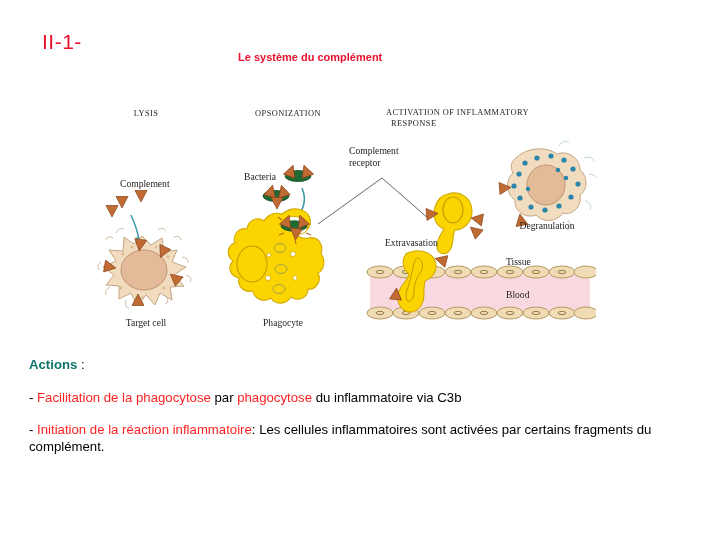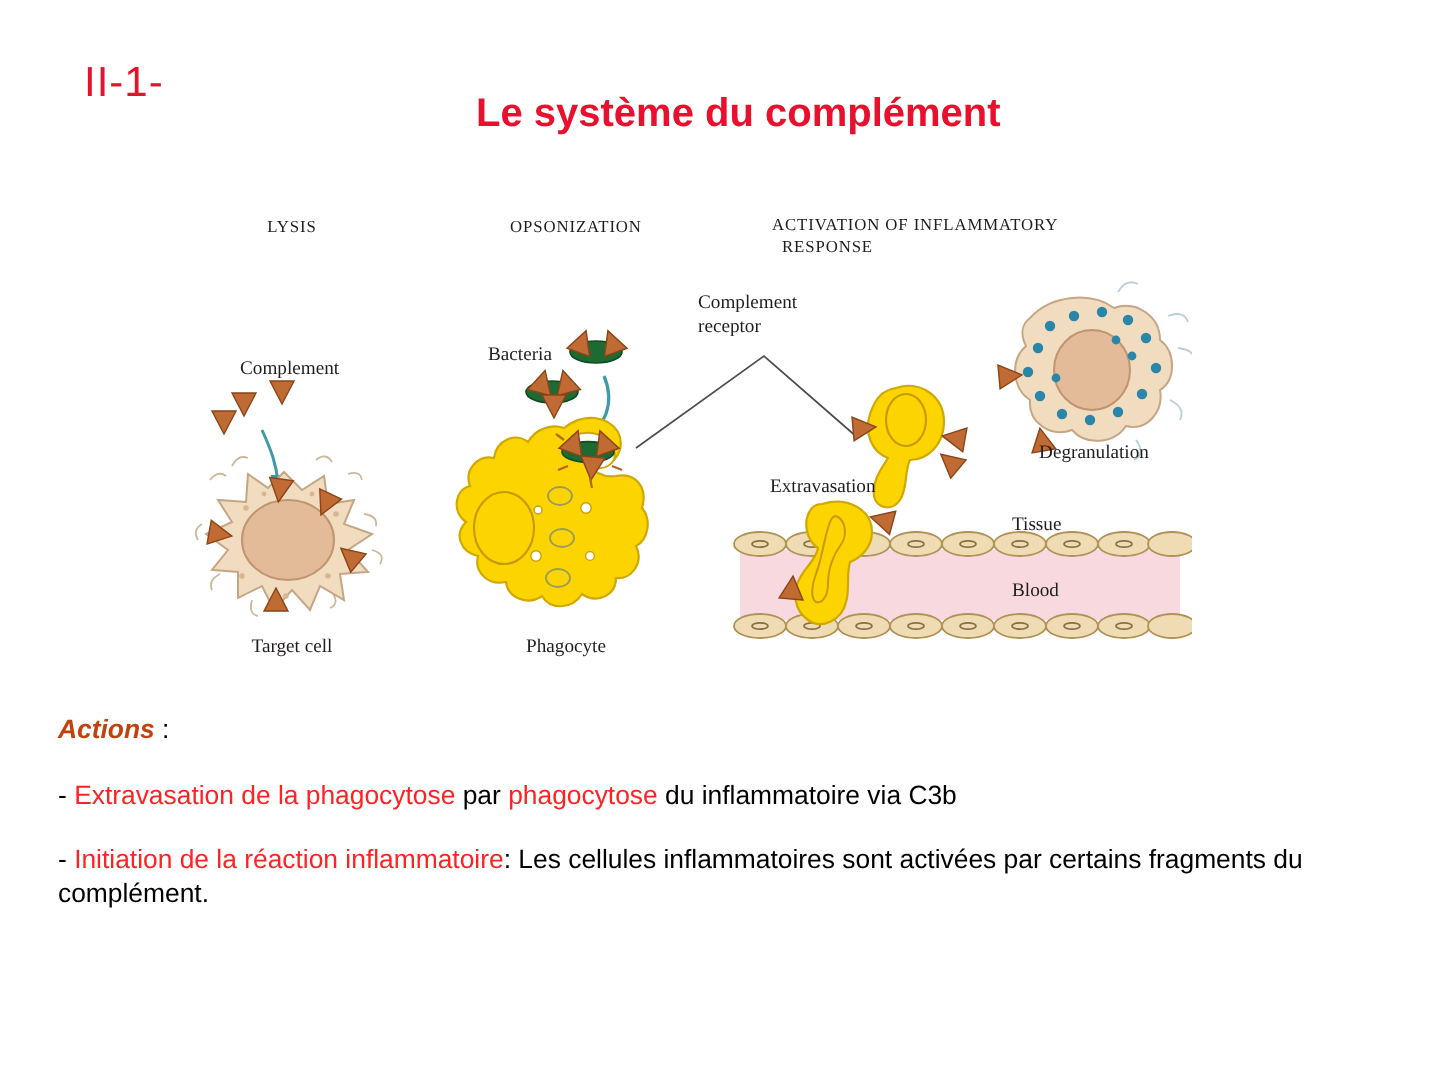--- a/index.html
+++ b/index.html
@@ -24,21 +24,21 @@
     font-size: 21px;
     line-height: 22px;
     color: #e8112d;
     letter-spacing: 0.5px;
     white-space: nowrap;
   }
   #slide-title {
     position: absolute;
     left: 238px;
     top: 48px;
-    font-size: 20px;
+    font-size: 11px;
     line-height: 18px;
     font-weight: bold;
     color: #e8112d;
     white-space: nowrap;
   }
 
   
   #figure {
     position: absolute;
     left: 96px;
@@ -70,21 +70,21 @@
     width: 672px;
   }
   .txt-line {
     font-size: 13.2px;
     line-height: 16px;
     color: #000000;
     margin-bottom: 15px;
   }
   .txt-line:last-child { margin-bottom: 0; }
   .hl { color: #ff2222; }
-  .hl-b { color: #c2410c; font-weight: bold; font-style: italic; }
+  .hl-b { color: #0f766e; font-weight: bold; }
   #line-actions { margin-bottom: 17px; }
   #line-inflam { line-height: 17px; }
 </style>
 </head>
 <body>
 
 <div id="slide-number">II-1-</div>
 
 <div id="slide-title">Le système du complément</div>
 
@@ -417,20 +417,20 @@
 </div>
 
 <div id="actions-block">
 
   <div class="txt-line" id="line-actions">
     <span class="hl-b">Actions</span><span> :</span>
   </div>
 
 
   <div class="txt-line">
-    <span>- </span><span class="hl">Extravasation de la phagocytose</span><span> par </span><span class="hl">phagocytose</span><span> du inflammatoire via C3b</span>
+    <span>- </span><span class="hl">Facilitation de la phagocytose</span><span> par </span><span class="hl">phagocytose</span><span> du inflammatoire via C3b</span>
   </div>
 
   <div class="txt-line" id="line-inflam">
     <span>- </span><span class="hl">Initiation de la réaction inflammatoire</span><span>: Les cellules inflammatoires sont activées par certains fragments du complément.</span>
   </div>
 
 </div>
 
 </body></html>

